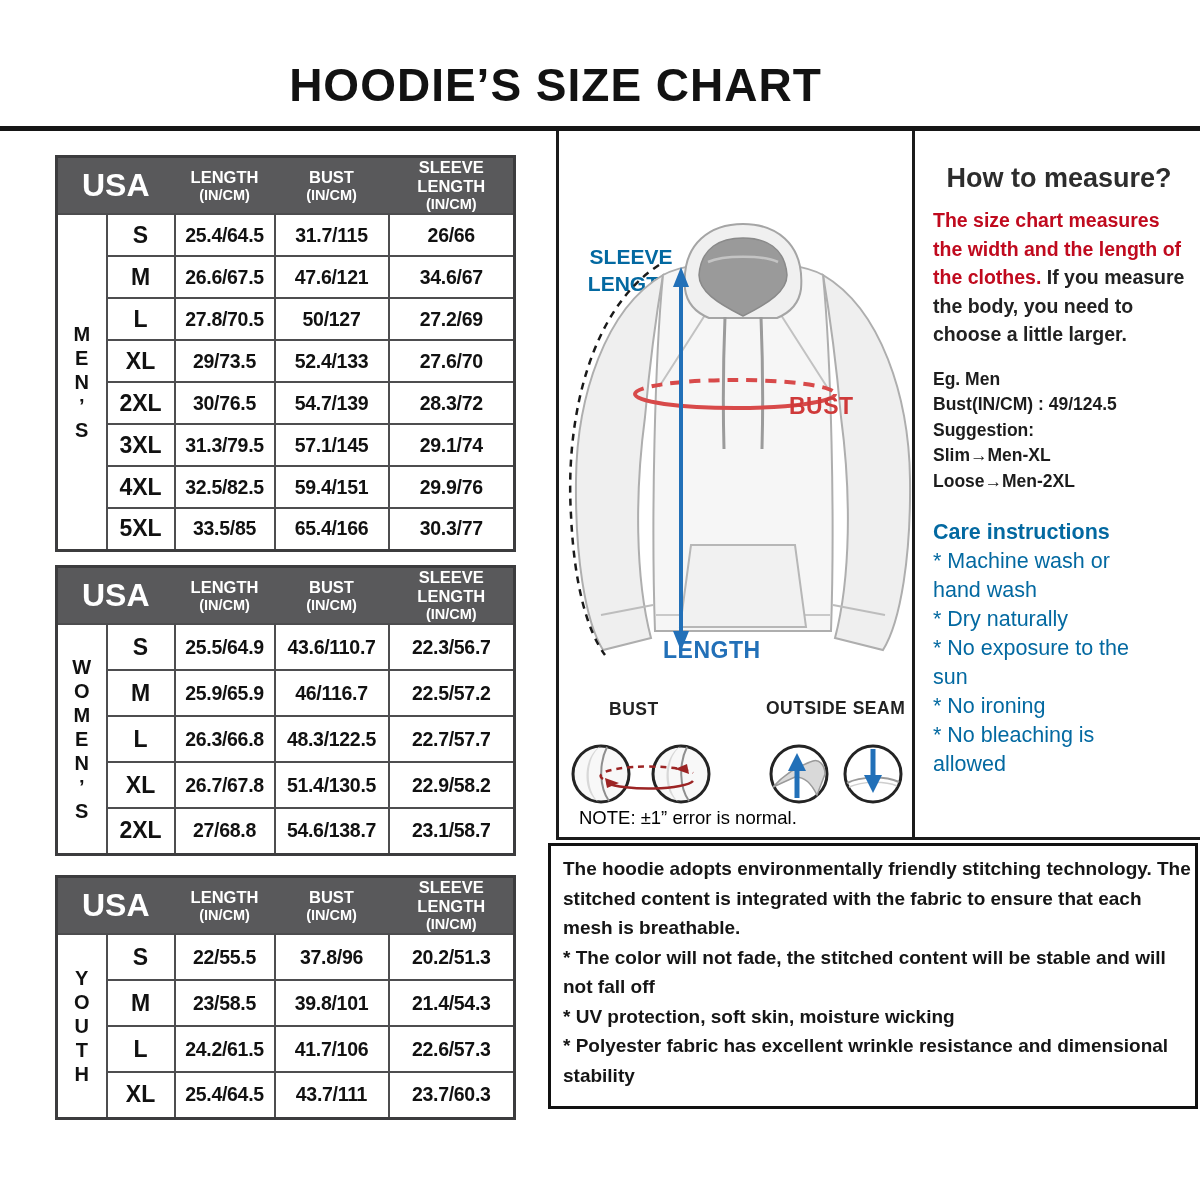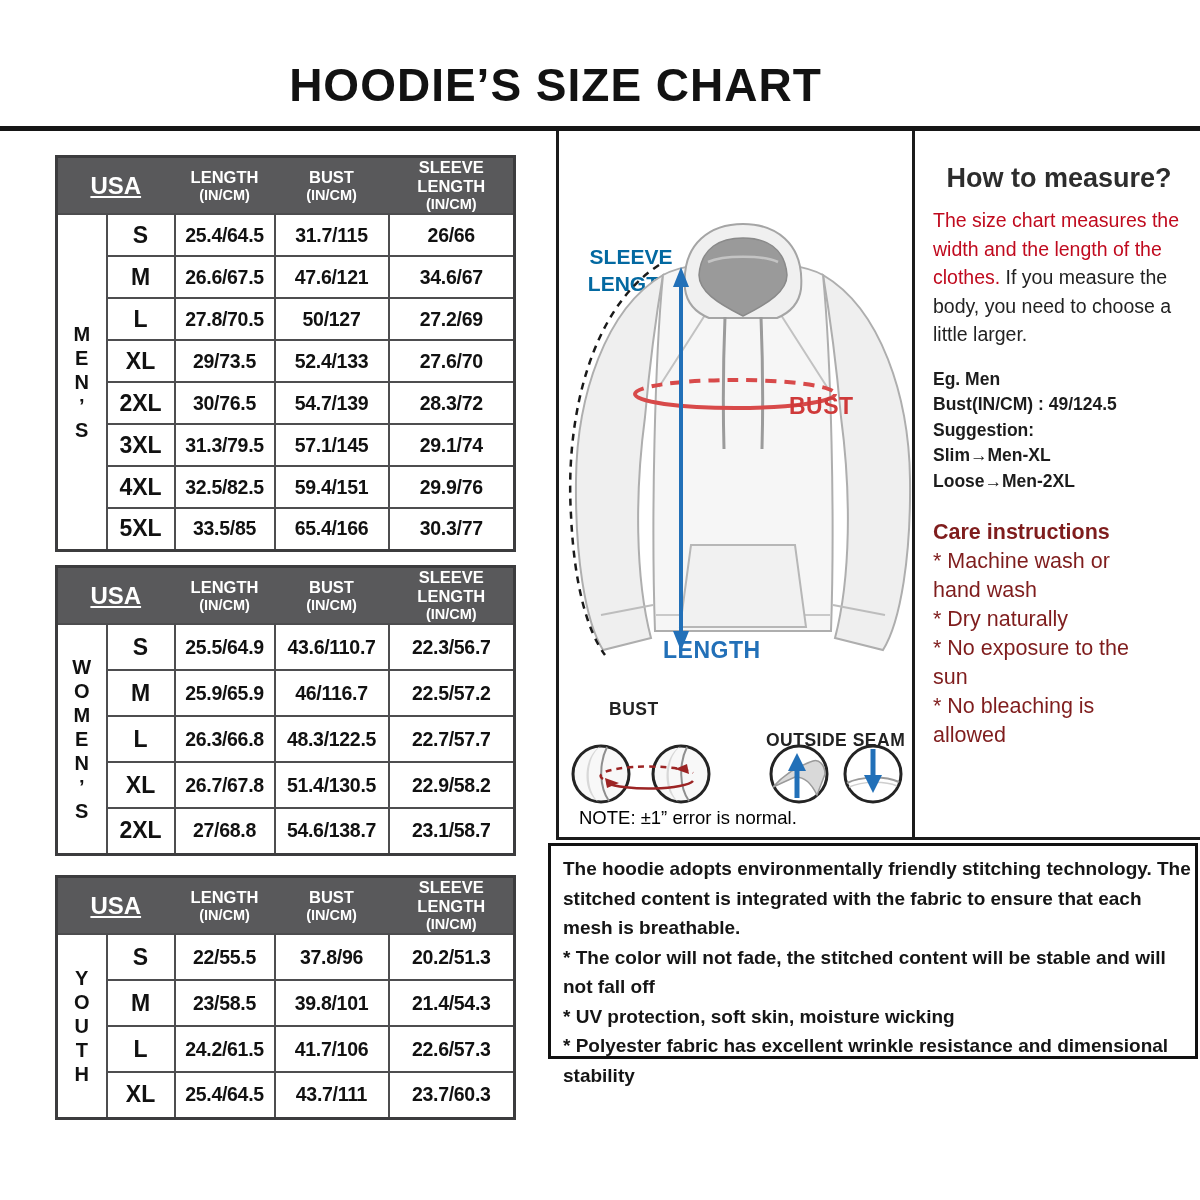--- a/index.html
+++ b/index.html
@@ -10,21 +10,21 @@
   .title{position:absolute;top:58px;left:0;width:1111px;text-align:center;
          font-size:46px;font-weight:700;letter-spacing:1px;color:#121212;}
   .topline{position:absolute;top:126px;left:0;width:1200px;height:5px;background:#161616;}
 
   
   .tbl{position:absolute;border-collapse:collapse;table-layout:fixed;background:#fff;
        border:3px solid #3c3c3e;}
   .tbl th,.tbl td{padding:0;text-align:center;vertical-align:middle;}
   .tbl td{border:2px solid #4d4d4f;}
   .tbl th{background:#59595b;color:#fff;border:2px solid #59595b;border-bottom:2px solid #4d4d4f;}
-  .tbl th.usa{font-size:24px;font-weight:700;text-decoration:underline;}
+  .tbl th.usa{font-size:32px;font-weight:700;}
   .tbl .h1{font-size:16.5px;font-weight:700;line-height:19px;}
   .tbl .h2{font-size:14.5px;font-weight:700;line-height:17px;}
   .tbl td.side{font-size:20px;font-weight:700;line-height:1.2;background:#fff;}
   .tbl td.sz{font-size:23px;font-weight:700;}
   .tbl td.val{font-size:19.5px;font-weight:700;letter-spacing:-0.3px;}
   .tbl-0{left:55px;top:155px;}
   .tbl-1{left:55px;top:565px;}
   .tbl-2{left:55px;top:875px;}
   .tbl-0 thead tr{height:50px;} .tbl-0 tbody tr{height:42px;}
   .tbl-1 thead tr{height:50px;} .tbl-1 tbody tr{height:46px;}
@@ -34,39 +34,39 @@
   .panel-mid{position:absolute;left:556px;top:131px;width:353px;height:706px;
              border-left:3px solid #1b1b1b;border-bottom:3px solid #1b1b1b;}
   .sleeve-label{position:absolute;left:22px;top:112px;width:100px;text-align:center;
                 font-size:21px;font-weight:600;line-height:27px;color:#0369a1;}
   .length-label{position:absolute;left:104px;top:506px;font-size:23px;font-weight:600;
                 color:#2270b8;letter-spacing:0.5px;}
   .bust-label{position:absolute;left:230px;top:262px;font-size:23px;font-weight:600;
               color:#cf3a3a;letter-spacing:0.5px;}
   .icon-label{position:absolute;font-size:17.5px;font-weight:700;color:#222;letter-spacing:0.5px;}
   .icon-label.bust{left:50px;top:568px;}
-  .icon-label.seam{left:207px;top:599px;}
+  .icon-label.seam{left:207px;top:567px;}
   .note-line{position:absolute;left:20px;top:676px;font-size:18.5px;color:#000000;}
   .hoodie-svg{position:absolute;left:4px;top:86px;}
   .icons-svg{position:absolute;left:8px;top:610px;}
 
   
   .panel-right{position:absolute;left:912px;top:131px;width:288px;height:706px;
                border-left:3px solid #1b1b1b;border-bottom:3px solid #1b1b1b;}
   .htm-head{margin:32px 0 0 0;text-align:center;font-size:27px;font-weight:700;color:#2d2d2d;}
-  .htm-para{margin:12px 0 0 18px;width:258px;font-size:19.5px;font-weight:400;
+  .htm-para{margin:12px 0 0 18px;width:258px;font-size:19.5px;font-weight:700;
             line-height:28.5px;color:#222;}
   .htm-para .red{color:#c00a1e;}
   .eg-block{margin:18px 0 0 18px;font-size:17.5px;font-weight:700;line-height:25.5px;color:#1c1c1c;}
   .care-block{margin:24px 0 0 18px;width:218px;font-size:21.5px;font-weight:500;
-              line-height:29px;color:#7f1d1d;}
+              line-height:29px;color:#0369a1;}
   .care-block .care-head{font-weight:600;}
 
   
-  .panel-bottom{position:absolute;left:548px;top:843px;width:650px;height:216px;
+  .panel-bottom{position:absolute;left:548px;top:843px;width:650px;height:266px;
                 border:3px solid #111;box-sizing:border-box;}
   .fabric{padding:8px 4px 0 12px;font-size:19px;font-weight:600;line-height:29.5px;color:#151515;}
   .fabric p{margin:0;}
 </style>
 </head>
 <body>
 
 <div class="page">
 
   <div class="title">HOODIE’S SIZE CHART</div>
@@ -358,20 +358,21 @@
         <div>Suggestion:</div>
         <div>Slim→Men-XL</div>
         <div>Loose→Men-2XL</div>
       </div>
     <div class="care-block">
       <div class="care-head">Care instructions</div>
       <div id="care-lines">
           <div>* Machine wash or hand wash</div>
           <div>* Dry naturally</div>
           <div>* No exposure to the sun</div>
+          <div>* No ironing</div>
           <div>* No bleaching is allowed</div>
         </div>
     </div>
   </div>
 
   <div class="panel-bottom">
     <div class="fabric" id="fabric-lines">
         <p>The hoodie adopts environmentally friendly stitching technology. The stitched content is integrated with the fabric to ensure that each mesh is breathable.</p>
         <p>* The color will not fade, the stitched content will be stable and will not fall off</p>
         <p>* UV protection, soft skin, moisture wicking</p>

